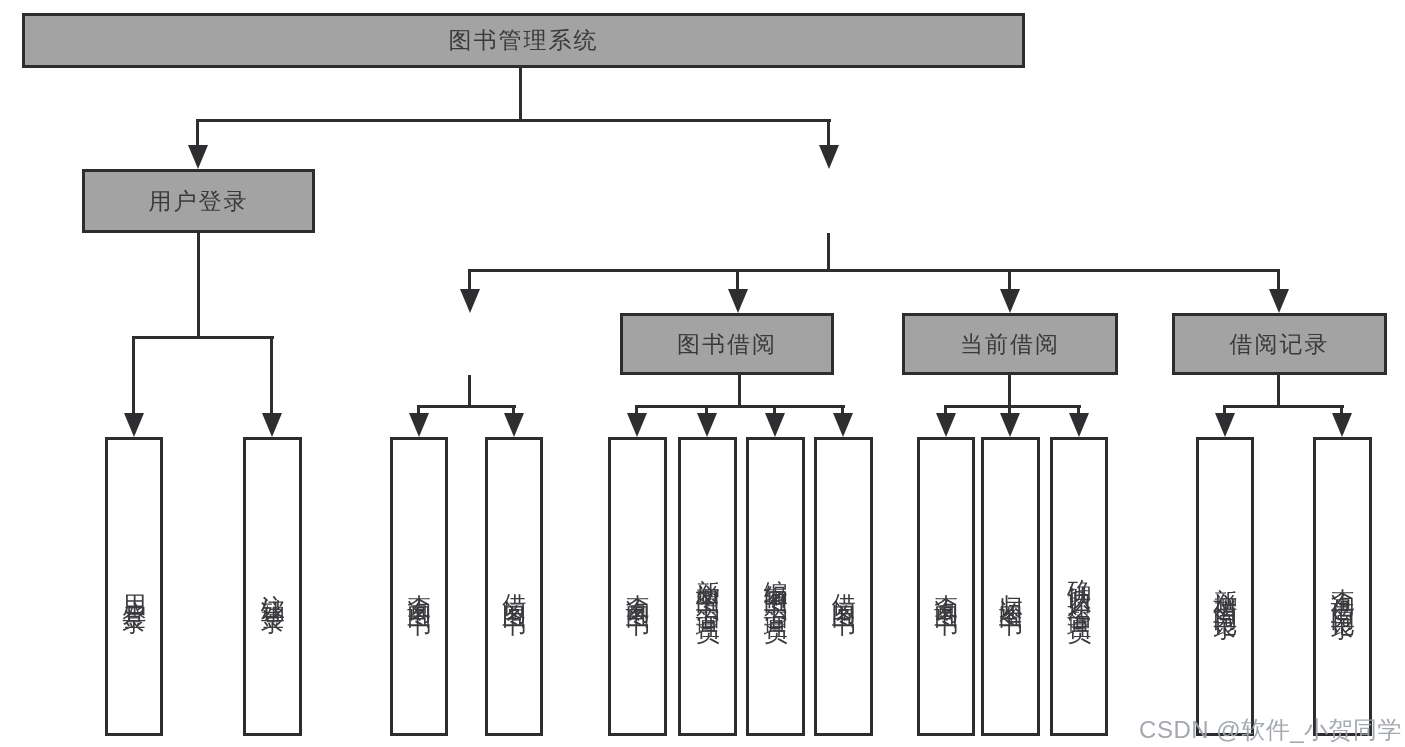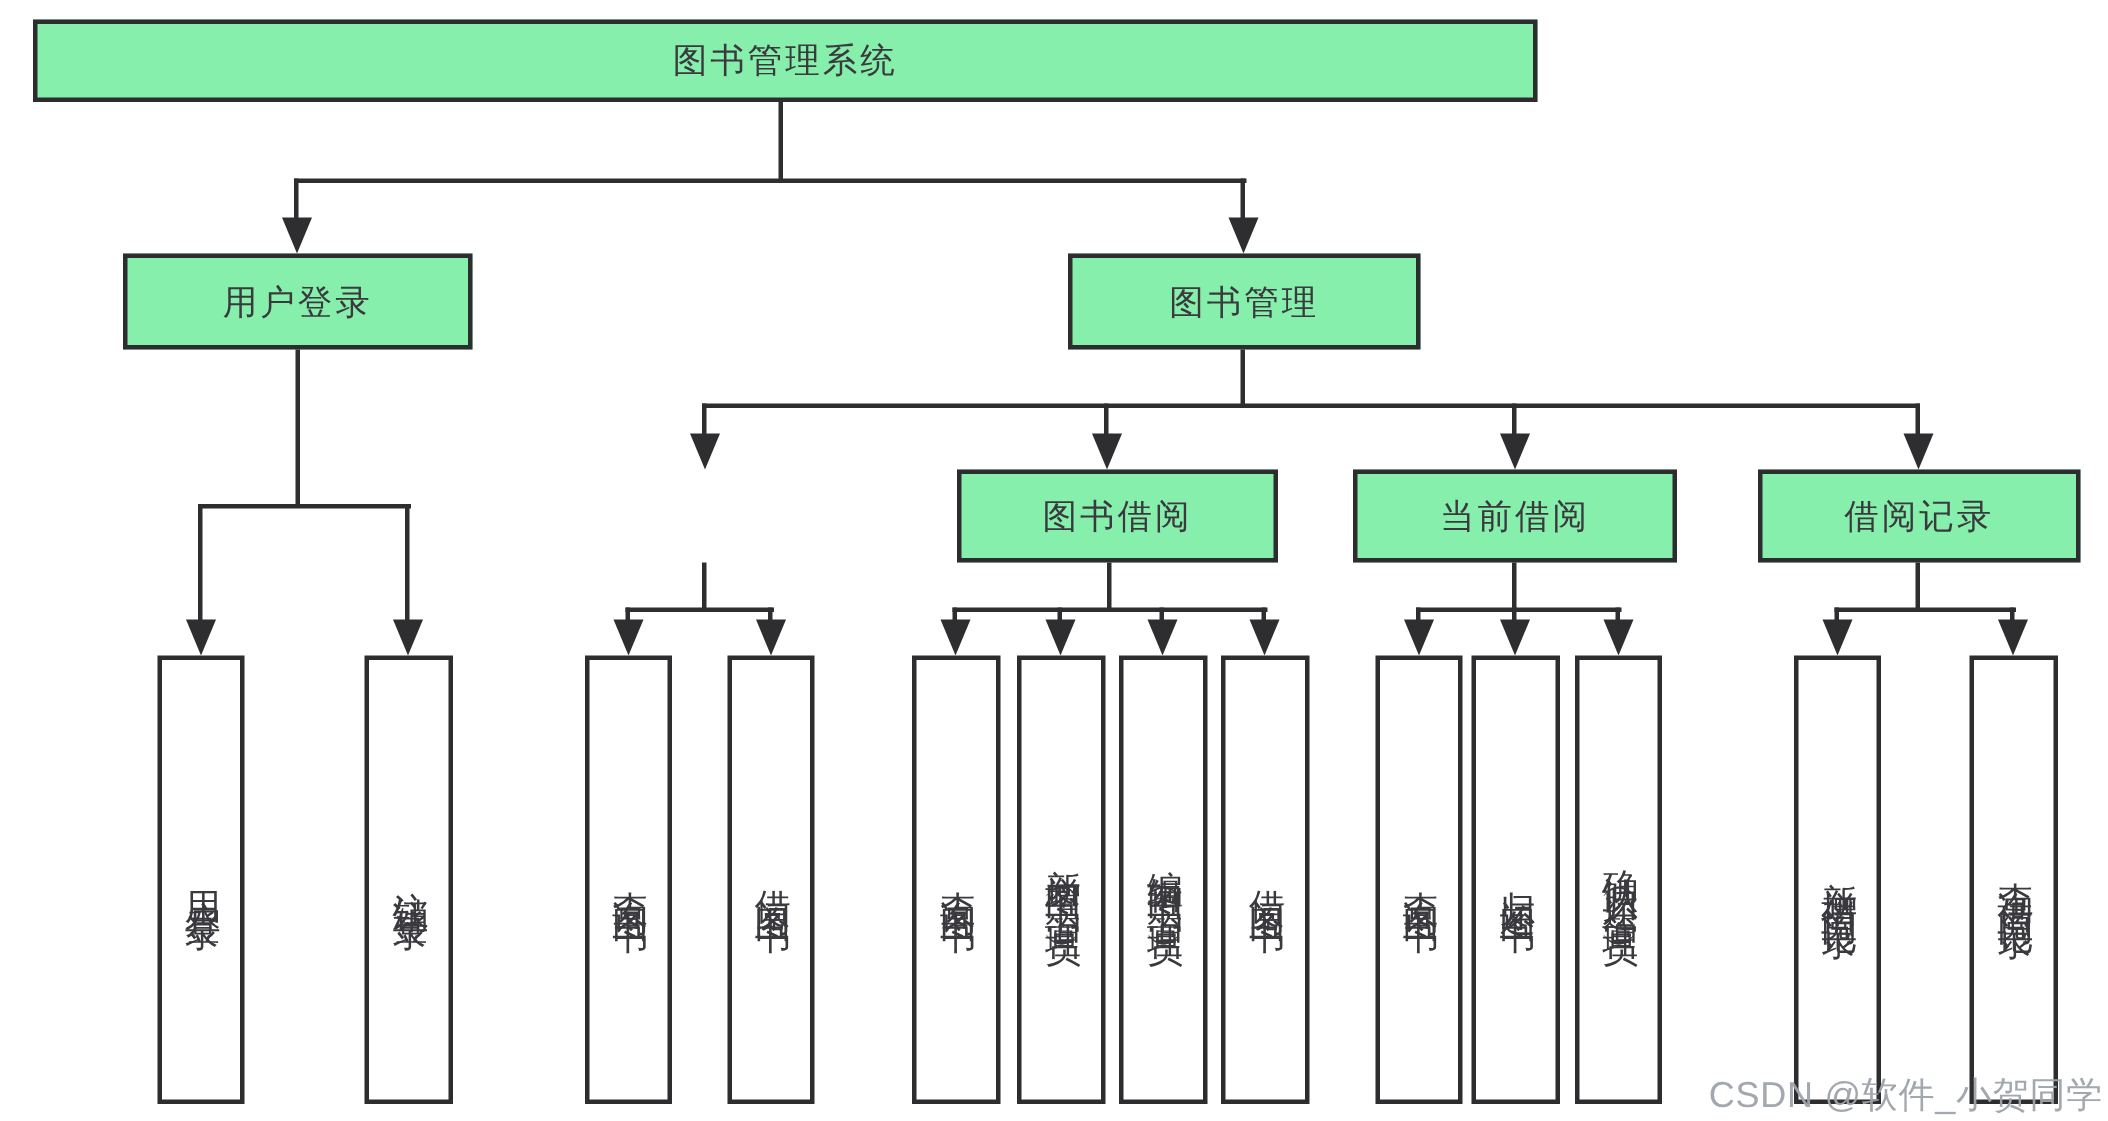--- a/index.html
+++ b/index.html
@@ -13,21 +13,21 @@
     height: 747px;
     background: #ffffff;
     font-family: "Liberation Sans", "DejaVu Sans", sans-serif;
     overflow: hidden;
   }
   
   .box {
     position: absolute;
     box-sizing: border-box;
     border: 3px solid #2d2d2f;
-    background: #86efac;
+    background: #a3a3a3;
     display: flex;
     align-items: center;
     justify-content: center;
     font-size: 23px;
     letter-spacing: 2px;
     color: #3a3a3e;
     white-space: nowrap;
   }
   
   .vbox {
@@ -81,41 +81,40 @@
   <div class="box" style="left:22px; top:13px; width:1003px; height:55px;">图书管理系统</div>
 
   <div class="line-v" style="left:519px; top:68px; height:53px;"></div>
   <div class="line-h" style="left:196px; top:119px; width:635px;"></div>
   <div class="line-v" style="left:196px; top:119px; height:29px;"></div>
   <div class="arrow" style="left:188px; top:145px;"></div>
   <div class="line-v" style="left:827px; top:119px; height:29px;"></div>
   <div class="arrow" style="left:819px; top:145px;"></div>
 
   <div class="box" style="left:82px; top:169px; width:233px; height:64px;">用户登录</div>
-  <div class="box" style="left:712px; top:169px; width:235px; height:64px;">图书管理</div>
 
   <div class="line-v" style="left:197px; top:233px; height:105px;"></div>
   <div class="line-h" style="left:132px; top:336px; width:142px;"></div>
   <div class="line-v" style="left:132px; top:336px; height:80px;"></div>
   <div class="arrow" style="left:124px; top:413px;"></div>
   <div class="line-v" style="left:270px; top:336px; height:80px;"></div>
   <div class="arrow" style="left:262px; top:413px;"></div>
 
   <div class="line-v" style="left:827px; top:233px; height:39px;"></div>
   <div class="line-h" style="left:468px; top:269px; width:812px;"></div>
   <div class="line-v" style="left:468px; top:269px; height:23px;"></div>
   <div class="arrow" style="left:460px; top:289px;"></div>
   <div class="line-v" style="left:736px; top:269px; height:23px;"></div>
   <div class="arrow" style="left:728px; top:289px;"></div>
   <div class="line-v" style="left:1008px; top:269px; height:23px;"></div>
   <div class="arrow" style="left:1000px; top:289px;"></div>
   <div class="line-v" style="left:1277px; top:269px; height:23px;"></div>
   <div class="arrow" style="left:1269px; top:289px;"></div>
 
-  <div class="box" style="left:638px; top:313px; width:214px; height:62px;">图书借阅</div>
+  <div class="box" style="left:620px; top:313px; width:214px; height:62px;">图书借阅</div>
   <div class="box" style="left:902px; top:313px; width:216px; height:62px;">当前借阅</div>
   <div class="box" style="left:1172px; top:313px; width:215px; height:62px;">借阅记录</div>
 
   <div class="line-v" style="left:468px; top:375px; height:32px;"></div>
   <div class="line-h" style="left:417px; top:405px; width:99px;"></div>
   <div class="line-v" style="left:417px; top:405px; height:11px;"></div>
   <div class="arrow" style="left:409px; top:413px;"></div>
   <div class="line-v" style="left:512px; top:405px; height:11px;"></div>
   <div class="arrow" style="left:504px; top:413px;"></div>
 

